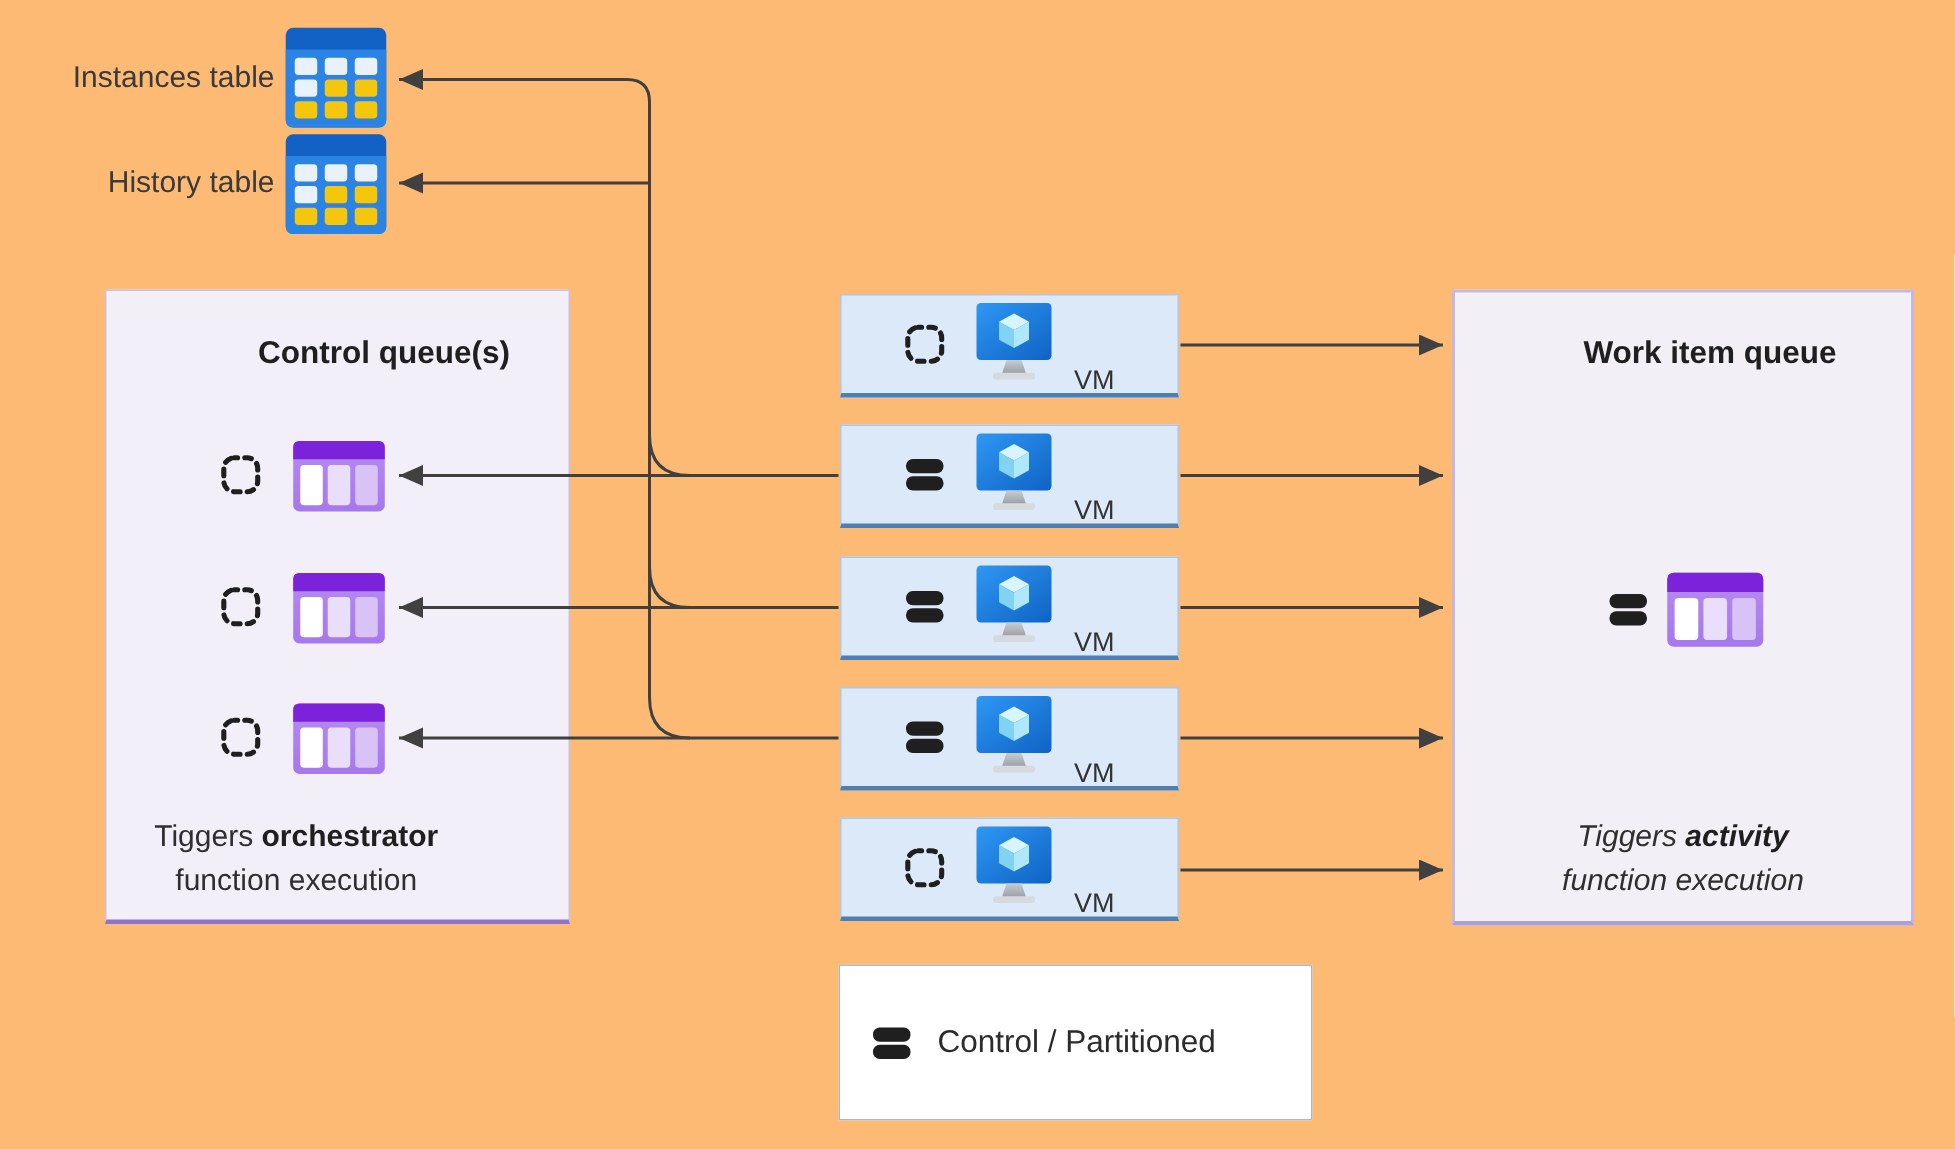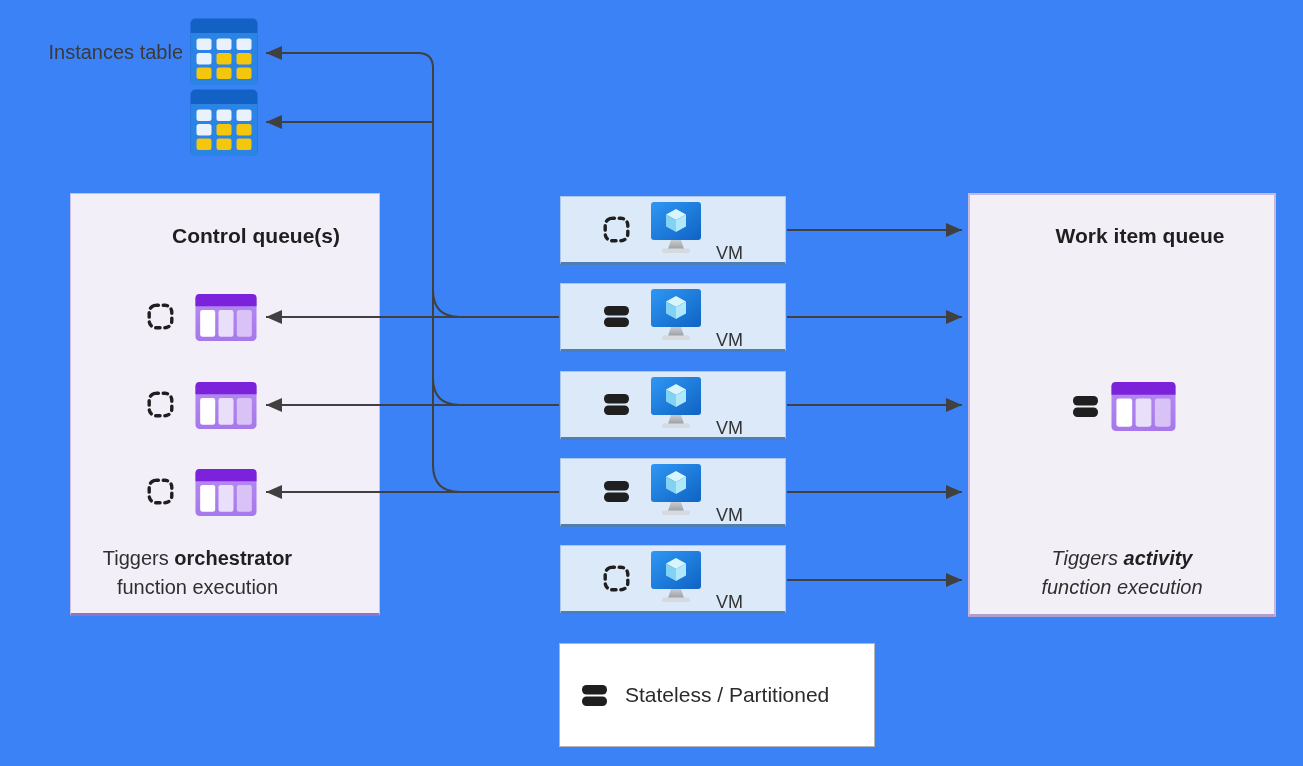--- a/index.html
+++ b/index.html
@@ -1,17 +1,17 @@
 <!DOCTYPE html>
 <html><head>
 <meta charset="utf-8">
 <style>
   html,body{margin:0;padding:0;background:#ffffff;}
   .canvas{
-    position:relative;width:1303px;height:766px;background:#3b82f6;
+    position:relative;width:1303px;height:766px;background:#fdba74;
     font-family:"Liberation Sans", sans-serif;color:#333;overflow:hidden;
   }
   .abs{position:absolute;}
   svg.icon{display:block;}
   
   .side-label{font-size:20px;color:#3a3a3a;text-align:right;line-height:24px;}
   .box-title{font-weight:bold;font-size:21px;color:#1f1f1f;text-align:center;}
   .caption{font-size:20px;color:#2f2f2f;text-align:center;line-height:29px;}
   .caption b{color:#1f1f1f;}
   .vm-label{font-size:18px;color:#333;margin-top:48px;}
@@ -130,20 +130,21 @@
       <path d="M433,290 Q433,317 460,317"></path>
       <path d="M433,378 Q433,405 460,405"></path>
     </g>
   </svg>
 
   <div class="abs side-label" style="left:0;top:40px;width:183px;">Instances table</div>
   <svg class="abs icon" style="left:190px;top:18px;" width="68" height="68">
       <use href="#sym-table"></use>
     </svg>
 
+  <div class="abs side-label" style="left:0;top:110px;width:183px;">History table</div>
   <svg class="abs icon" style="left:190px;top:89px;" width="68" height="68">
       <use href="#sym-table"></use>
     </svg>
 
   <div class="abs queue-box" style="left:70px;top:193px;width:310px;height:423px;"></div>
   <div class="abs box-title" style="left:70px;top:224px;width:372px;">Control queue(s)</div>
 
   <svg class="abs icon" style="left:147px;top:303px;" width="27" height="27">
       <use href="#sym-stateless"></use>
     </svg>
@@ -229,17 +230,17 @@
   <div class="abs caption" style="left:968px;top:544px;width:308px;font-style:italic;">
     <div><span>Tiggers </span><b>activity</b></div>
     <div>function execution</div>
   </div>
 
   <div class="abs legend-box" style="left:559px;top:643px;width:316px;height:104px;">
     <div class="legend-row">
       <svg class="icon" width="27" height="27">
           <use href="#sym-stateful"></use>
         </svg>
-      <span class="legend-label">Stateless / Partitioned</span>
+      <span class="legend-label">Control / Partitioned</span>
     </div>
   </div>
 
 </div>
 
 </body></html>

